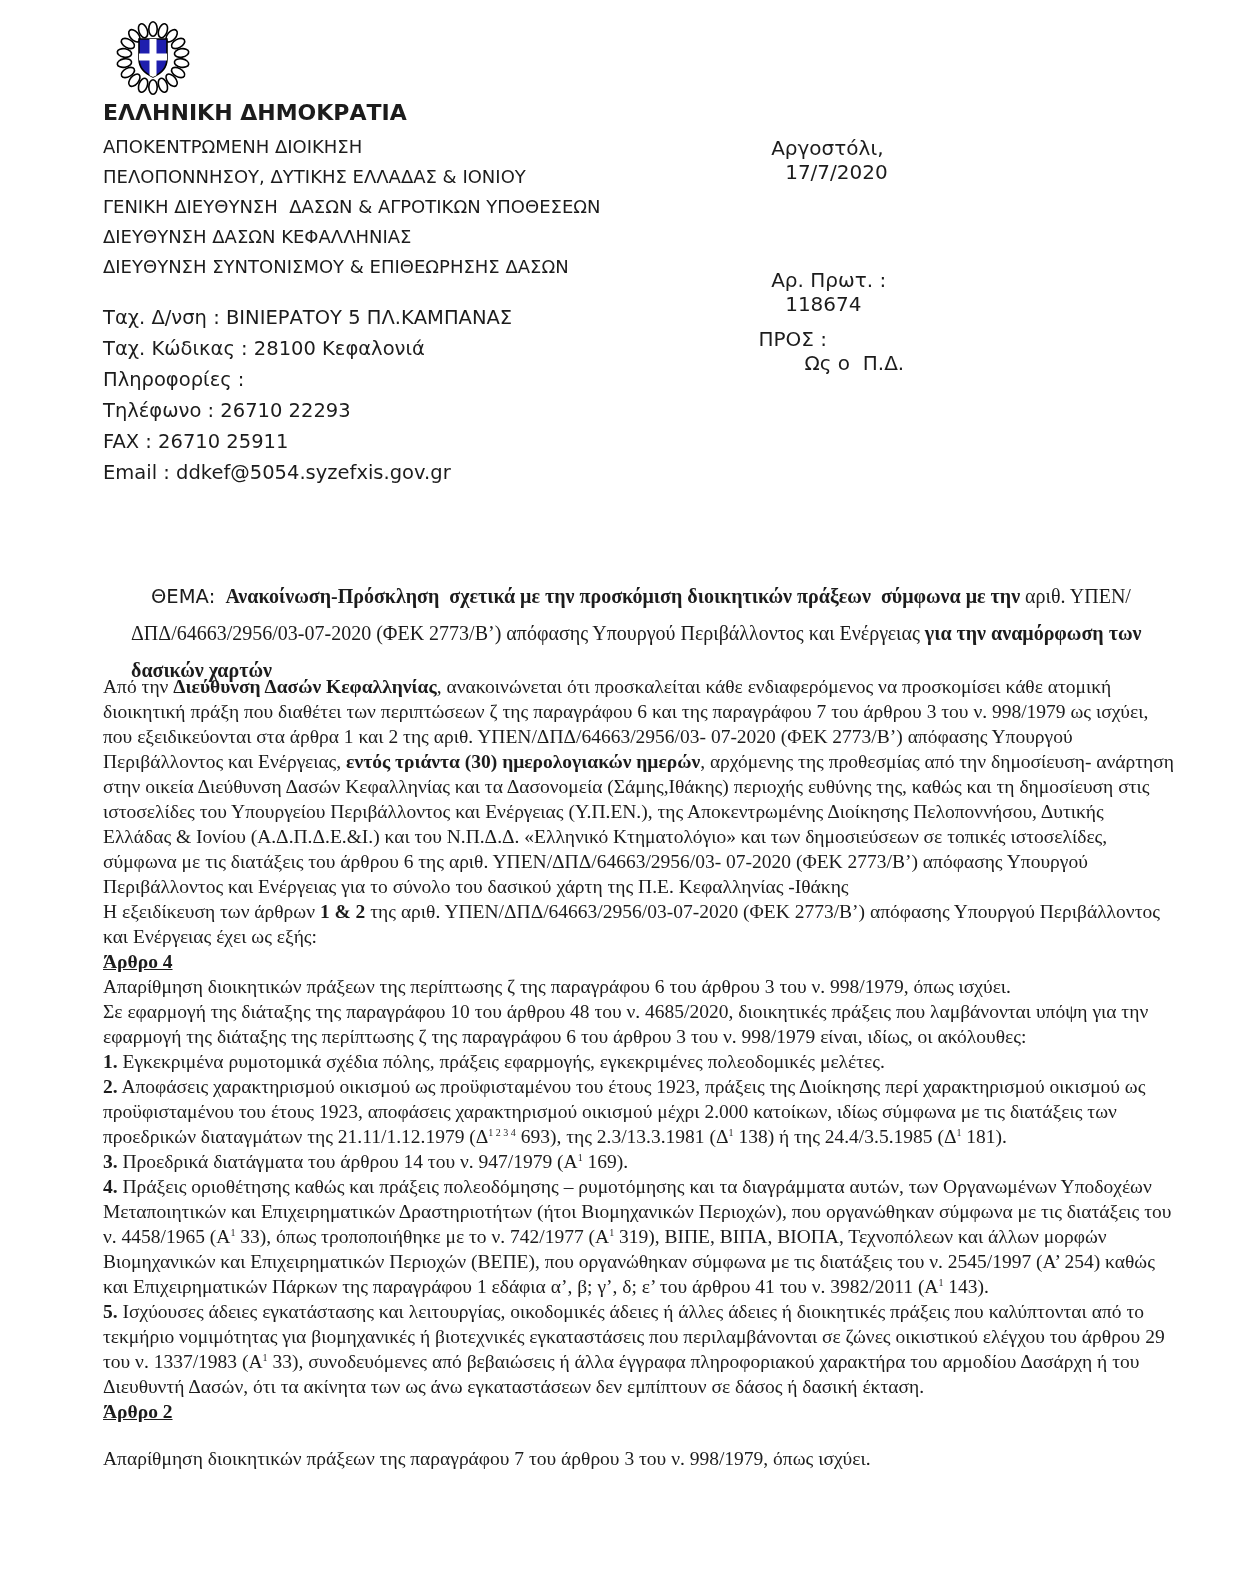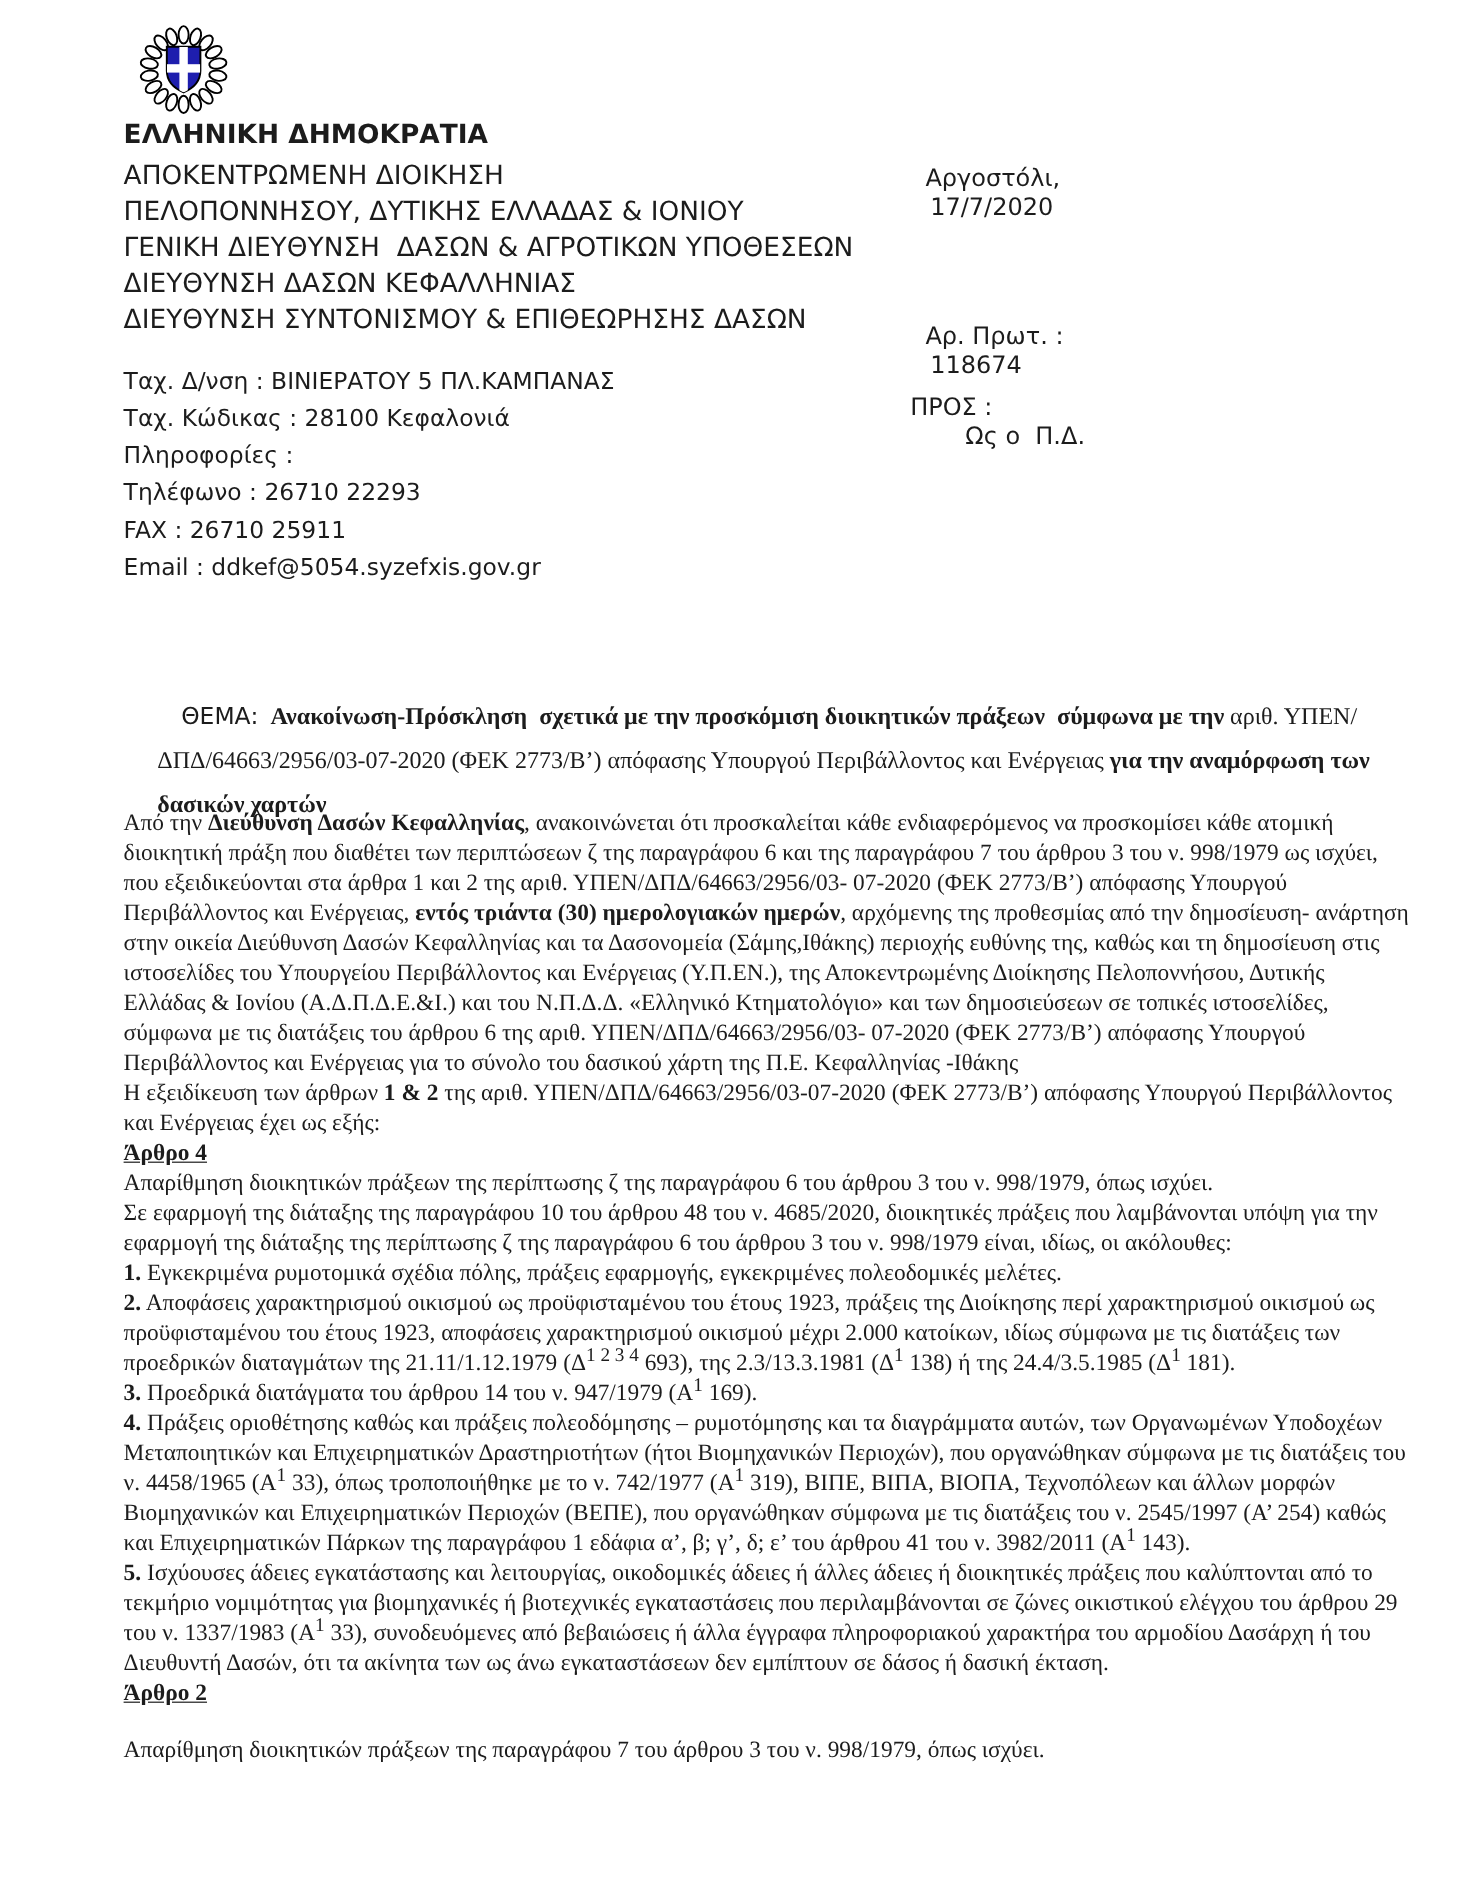--- a/index.html
+++ b/index.html
@@ -4,25 +4,25 @@
 <style>
   html,body{margin:0;padding:0;background:#ffffff;}
   .page{
     position:relative;width:1237px;height:1572px;background:#ffffff;
     color:#1c1c1c;overflow:hidden;
     font-family:"DejaVu Sans","Liberation Sans",sans-serif;
   }
   .emblem{position:absolute;left:116px;top:14px;width:74px;height:88px;}
   .org{position:absolute;left:103px;top:100px;}
   .org-title{font-size:22px;font-weight:bold;margin-bottom:7px;white-space:pre;}
-  .org-line{font-size:22px;line-height:30px;white-space:pre;}
+  .org-line{font-size:18px;line-height:30px;white-space:pre;}
   .meta{position:absolute;left:733px;top:112px;font-size:20px;}
   .meta-line{white-space:pre;}
   .proto{margin-top:36px;}
-  .pv{margin-left:4px;}
+  .pv{margin-left:14px;}
   .recipient{position:absolute;left:733px;top:303px;font-size:20px;white-space:pre;}
   .rv{margin-left:46px;text-align:right;}
   .contact{position:absolute;left:103px;top:302px;font-size:19.5px;}
   .c-row{line-height:31px;white-space:pre;}
   .subject{
     position:absolute;left:103px;top:541px;width:1070px;
     font-family:"Liberation Serif","DejaVu Serif",serif;
     font-size:20px;line-height:37px;
     padding-left:28px;text-indent:-28px;white-space:pre-wrap;
   }
@@ -31,21 +31,21 @@
     font-size:19.5px;margin-right:10px;text-align:center;
   }
   .body-text{
     position:absolute;left:103px;top:674px;width:1072px;
     font-family:"Liberation Serif","DejaVu Serif",serif;
     font-size:19.5px;line-height:25px;
   }
   .blk{white-space:pre-wrap;}
   .b{font-weight:bold;}
   .u{text-decoration:underline;}
-  sup{font-size:16px;line-height:0;vertical-align:super;}
+  sup{font-size:10px;line-height:0;vertical-align:super;}
   .gap{margin-top:22px;}
 </style>
 </head>
 <body>
 
 <div class="page">
 
   <svg class="emblem" viewBox="0 0 74 88" xmlns="http://www.w3.org/2000/svg">
     <g stroke="#000000" stroke-width="1.6" fill="#ffffff">
       <ellipse cx="37" cy="15" rx="4.2" ry="7.2" transform="rotate(0 37 44)"></ellipse>

